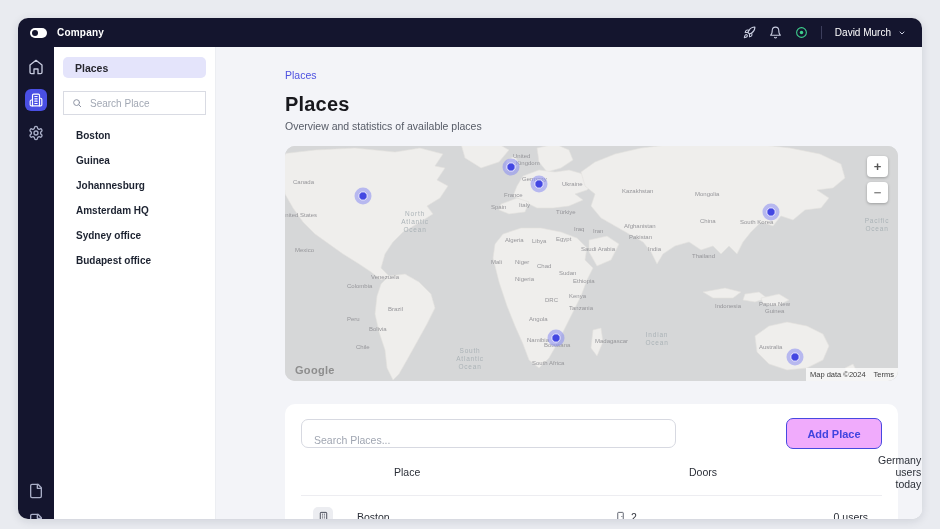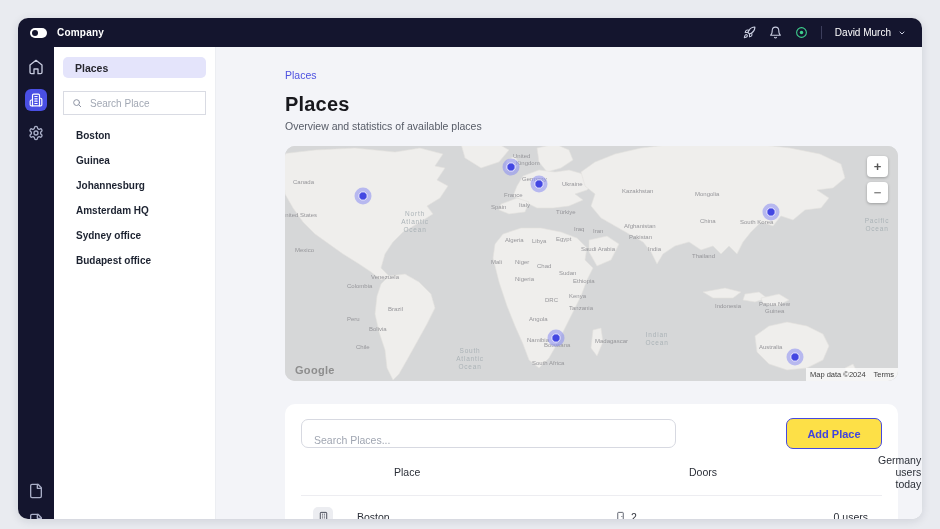--- a/index.html
+++ b/index.html
@@ -54,21 +54,21 @@
   .zoom-btn.minus{color:#888;}
   .map-google{position:absolute;left:10px;bottom:5px;font-size:11px;font-weight:700;color:#8d8d8d;letter-spacing:.3px;}
   .map-attrib{position:absolute;right:0;bottom:0;display:flex;font-size:7.5px;color:#3c3c3c;}
   .map-attrib span{background:rgba(255,255,255,.75);padding:2px 4px;}
   
   .table-card{margin-top:23px;background:#fff;border-radius:10px 10px 0 0;padding:14px 16px 0;width:613px;height:210px;}
   .table-top{display:flex;justify-content:space-between;align-items:center;}
   .table-search{width:375px;height:29px;border:1px solid #d7d9e1;border-radius:7px;display:flex;align-items:flex-end;padding:0 10px;background:#fff;}
   .table-search input{border:none;outline:none;width:100%;font-size:10.5px;color:#333;font-family:inherit;background:transparent;}
   .table-search input::placeholder{color:#a0a6b2;}
-  .add-btn{width:96px;height:31px;border:1.5px solid #4649e0;color:#4043df;background:#fde047;border-radius:7px;
+  .add-btn{width:96px;height:31px;border:1.5px solid #4649e0;color:#4043df;background:#f0abfc;border-radius:7px;
     font-size:11px;font-weight:700;display:flex;align-items:center;justify-content:center;cursor:pointer;font-family:inherit;}
   .t-head,.t-row{display:grid;grid-template-columns:56px 250px 160px 1fr;align-items:center;font-size:10.5px;color:#2b2f38;}
   .t-head{height:46px;font-weight:500;gap:37px;}
   .t-head .h-doors{padding-left:8px;}
   .t-head .h-users{text-align:right;padding-right:14px;}
   .t-row{height:42px;border-top:1px solid #ededf1;cursor:pointer;}
   .row-icon{width:20px;height:20px;background:#ecedf1;border-radius:5px;display:flex;align-items:center;justify-content:center;color:#3f4350;margin-left:12px;}
   .row-icon svg{width:11px;height:11px;}
   .doors-cell{display:flex;align-items:center;gap:5px;padding-left:8px;color:#33363f;}
   .doors-cell .door-ic{width:11px;height:11px;color:#555a66;display:flex;}

